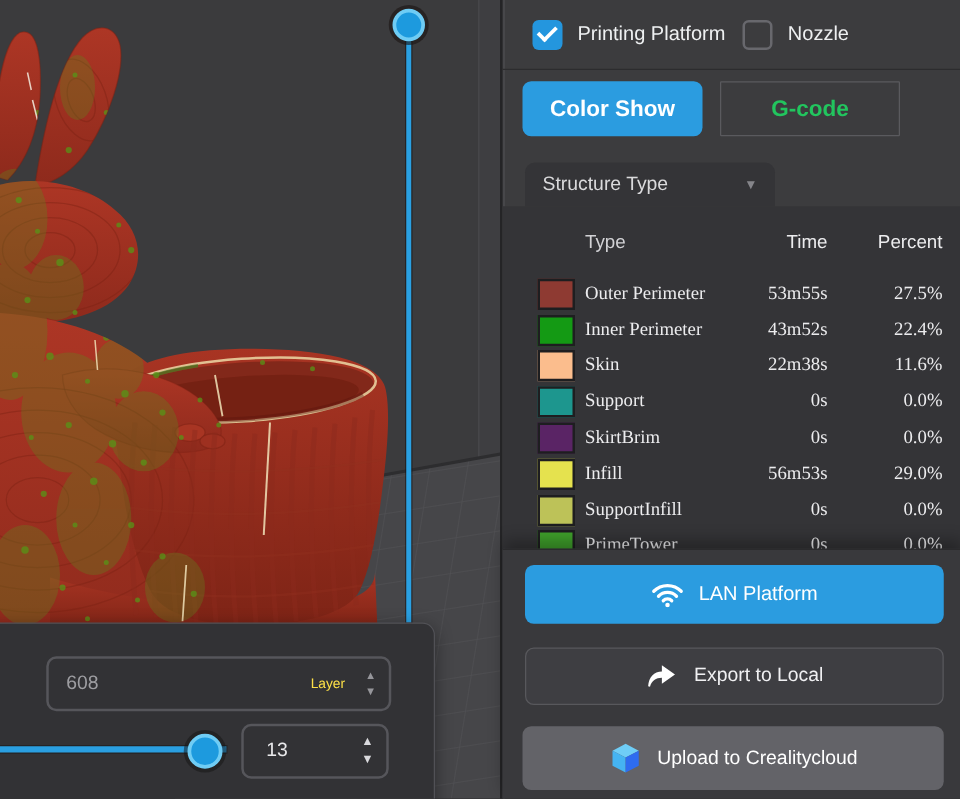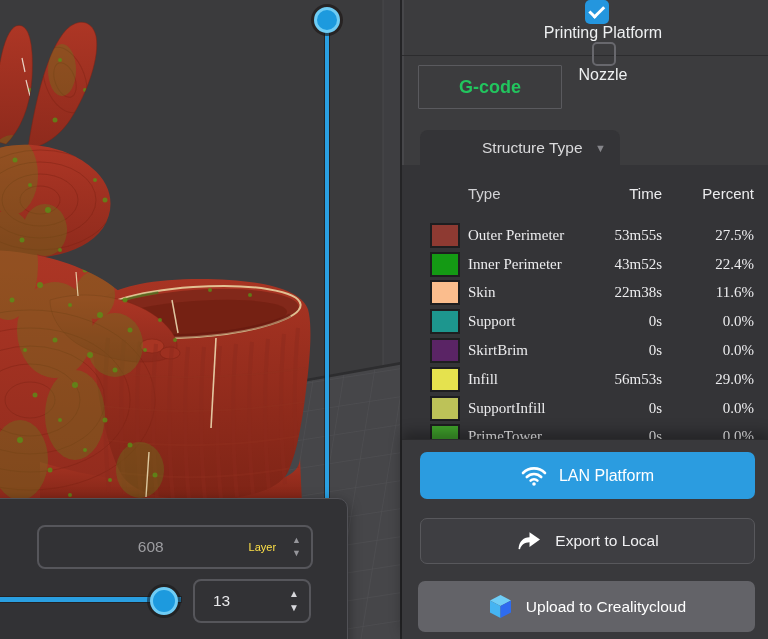--- a/index.html
+++ b/index.html
@@ -17,41 +17,41 @@
            background:#1d9ade;border:3px solid #6fccf4;box-sizing:border-box;
            box-shadow:0 0 0 3px rgba(26,20,18,.6);}
 
   
   .layer-panel{position:absolute;left:-16px;top:498px;width:362px;height:160px;
                background:#323235;border:1px solid #515156;border-radius:10px;
                box-shadow:0 4px 14px rgba(0,0,0,.4);}
   .layer-field{position:absolute;left:52px;top:26px;width:276px;height:44px;
                border:2px solid #56565b;border-radius:8px;box-sizing:border-box;
                display:flex;align-items:center;padding:0 10px 0 14px;}
-  .layer-value{flex:1;color:#9d9da1;font-size:15.5px;text-align:center;}
+  .layer-value{flex:1;color:#9d9da1;font-size:15.5px;}
   .layer-unit{color:#fde047;font-size:11px;margin-right:16px;}
   .spin{display:flex;flex-direction:column;gap:4px;align-items:center;}
   .spin span{font-size:9px;line-height:1;color:#96969b;cursor:pointer;}
   .spin.bright span{color:#d9d9dd;font-size:10px;}
   .htrack{position:absolute;left:0;top:98px;width:196px;height:5px;background:#2a9fe1;
           box-shadow:0 0 0 1px rgba(20,20,20,.45);}
   .hhandle{position:absolute;left:165px;top:88px;width:28px;height:28px;border-radius:50%;
            background:#1d9ade;border:3px solid #6fccf4;box-sizing:border-box;
            box-shadow:0 0 0 3px rgba(20,20,20,.5);}
   .step-box{position:absolute;left:208px;top:80px;width:118px;height:44px;
             border:2px solid #56565b;border-radius:8px;box-sizing:border-box;
             display:flex;align-items:center;padding:0 10px 0 18px;}
   .step-value{flex:1;color:#e9e9eb;font-size:15.5px;}
 
   
   .right-panel{position:absolute;left:400px;top:0;width:368px;height:639px;
                background:#3c3c3e;border-left:2px solid #242426;box-sizing:border-box;
                box-shadow:inset 2px 0 0 #47474a;}
   .opt-row{height:55px;border-bottom:1px solid #2c2c2e;display:flex;align-items:center;
-           padding-left:24px;flex-direction:column;}
+           padding-left:24px;}
   .checkbox{width:24px;height:24px;border-radius:5px;flex:0 0 auto;cursor:pointer;
             display:flex;align-items:center;justify-content:center;box-sizing:border-box;}
   .checkbox.checked{background:#2496de;}
   .checkbox.unchecked{border:2px solid #68686d;background:transparent;}
   .checkmark{width:12px;height:6px;border-left:3px solid #fff;border-bottom:3px solid #fff;
              transform:rotate(-45deg) translate(1px,-2px);}
   .opt-label{color:#eef0f1;font-size:16px;margin-left:12px;white-space:nowrap;}
   .opt-gap{margin-left:14px;}
 
   .viewbtn-row{display:flex;gap:14px;padding:9px 0 0 16px;}
@@ -59,21 +59,21 @@
                  font-weight:bold;font-size:18px;display:flex;align-items:center;
                  justify-content:center;cursor:pointer;}
   .btn-gcode{width:144px;height:44px;border-radius:1px;border:1px solid #5a5a5e;
              color:#22c55e;font-weight:bold;font-size:18px;display:flex;align-items:center;
              justify-content:center;cursor:pointer;box-sizing:border-box;}
 
   .structure-tab{margin:21px 0 0 18px;width:200px;height:35px;background:#343437;
                  border-radius:8px 8px 0 0;display:flex;align-items:center;
                  justify-content:space-between;padding:0 14px;box-sizing:border-box;
                  cursor:pointer;}
-  .structure-tab .tab-label{color:#dadadc;font-size:15.5px;margin-left:48px;}
+  .structure-tab .tab-label{color:#dadadc;font-size:15.5px;}
   .caret{color:#85858a;font-size:11px;}
   .structure-table{background:#343437;height:274px;overflow:hidden;}
   .st-header{display:flex;align-items:center;height:56px;padding:0 14px 0 28px;
              color:#d2d2d5;font-size:15px;}
   .st-row{display:flex;align-items:center;height:28.8px;padding:0 14px 0 28px;font-family:Liberation Serif, serif;}
   .sw-spacer{width:38px;flex:0 0 auto;}
   .swatch{width:30px;height:25px;border:2px solid #1e1e20;box-sizing:border-box;
           margin-right:8px;flex:0 0 auto;}
   .st-label{flex:1;color:#ececee;font-size:15px;white-space:nowrap;overflow:hidden;}
   .st-time{width:86px;text-align:right;color:#ececee;font-size:15px;white-space:nowrap;}
@@ -307,20 +307,21 @@
     <div class="opt-row">
       <div class="checkbox checked">
         <span class="checkmark"></span>
       </div>
       <span class="opt-label">Printing Platform</span>
       <div class="checkbox unchecked opt-gap"></div>
       <span class="opt-label">Nozzle</span>
     </div>
 
     <div class="viewbtn-row">
+      <div class="btn-colorshow">Color Show</div>
       <div class="btn-gcode">G-code</div>
     </div>
 
     <div class="structure-tab">
       <span class="tab-label">Structure Type</span>
       <span class="caret">▼</span>
     </div>
 
     <div class="structure-table">
       <div class="st-header">

